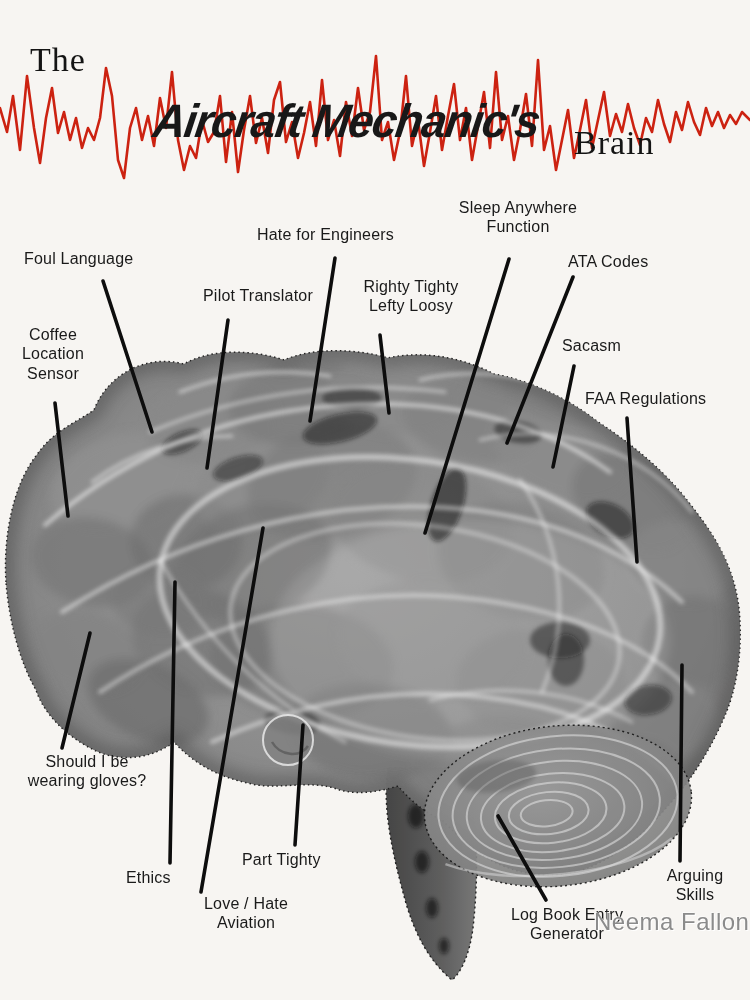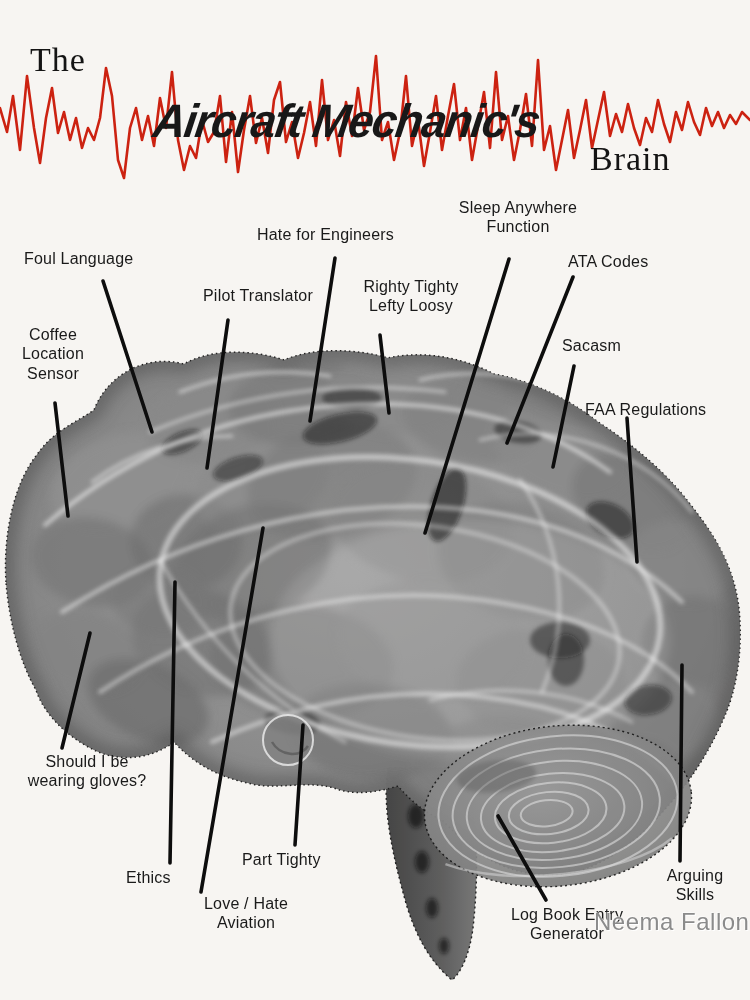--- a/index.html
+++ b/index.html
@@ -10,21 +10,21 @@
     position:relative; width:750px; height:1000px; overflow:hidden;
     background:var(--bg);
     font-family:"Liberation Sans",sans-serif;
   }
   svg{position:absolute; left:0; top:0;}
   .title-the,.title-brain{
     position:absolute; font-family:"Liberation Serif",serif; font-size:34px;
     color:var(--title); line-height:1; z-index:3; letter-spacing:1px;
   }
   .title-the{left:30px; top:43px;}
-  .title-brain{left:574px; top:142px;margin-left:16px;}
+  .title-brain{left:574px; top:126px;}
   .title-main{
     position:absolute; left:150px; top:96px; z-index:3;
     font-family:"Liberation Sans",sans-serif; font-weight:bold; font-style:italic;
     font-size:45px; letter-spacing:-1.5px; color:#181818;
     transform:skewX(-8deg) scaleY(1.04); transform-origin:left bottom;
     white-space:nowrap;
   }
   .lbl{
     position:absolute; z-index:4;
     font-size:16px; line-height:1.21; color:var(--label);
@@ -207,21 +207,21 @@
 Location
 Sensor</div>
   <div class="lbl" style="left:163px; top:286px;margin-left:40px;">Pilot Translator</div>
   <div class="lbl" style="left:257px; top:225px;">Hate for Engineers</div>
   <div class="lbl center" style="left:437px; top:198px; width:162px;">Sleep Anywhere
 Function</div>
   <div class="lbl center" style="left:345px; top:277px; width:132px;">Righty Tighty
 Lefty Loosy</div>
   <div class="lbl" style="left:568px; top:252px;">ATA Codes</div>
   <div class="lbl" style="left:562px; top:336px;">Sacasm</div>
-  <div class="lbl" style="left:585px; top:400px;">FAA Regulations</div>
+  <div class="lbl" style="left:585px; top:389px;">FAA Regulations</div>
   <div class="lbl center" style="left:6px;   top:752px; width:162px;">Should I be
 wearing gloves?</div>
   <div class="lbl" style="left:126px; top:868px;">Ethics</div>
   <div class="lbl center" style="left:180px; top:894px; width:132px;">Love / Hate
 Aviation</div>
   <div class="lbl" style="left:242px; top:850px;">Part Tighty</div>
   <div class="lbl center" style="left:486px; top:905px; width:162px;">Log Book Entry
 Generator</div>
   <div class="lbl center" style="left:649px; top:866px; width:92px;">Arguing
 Skills</div>

